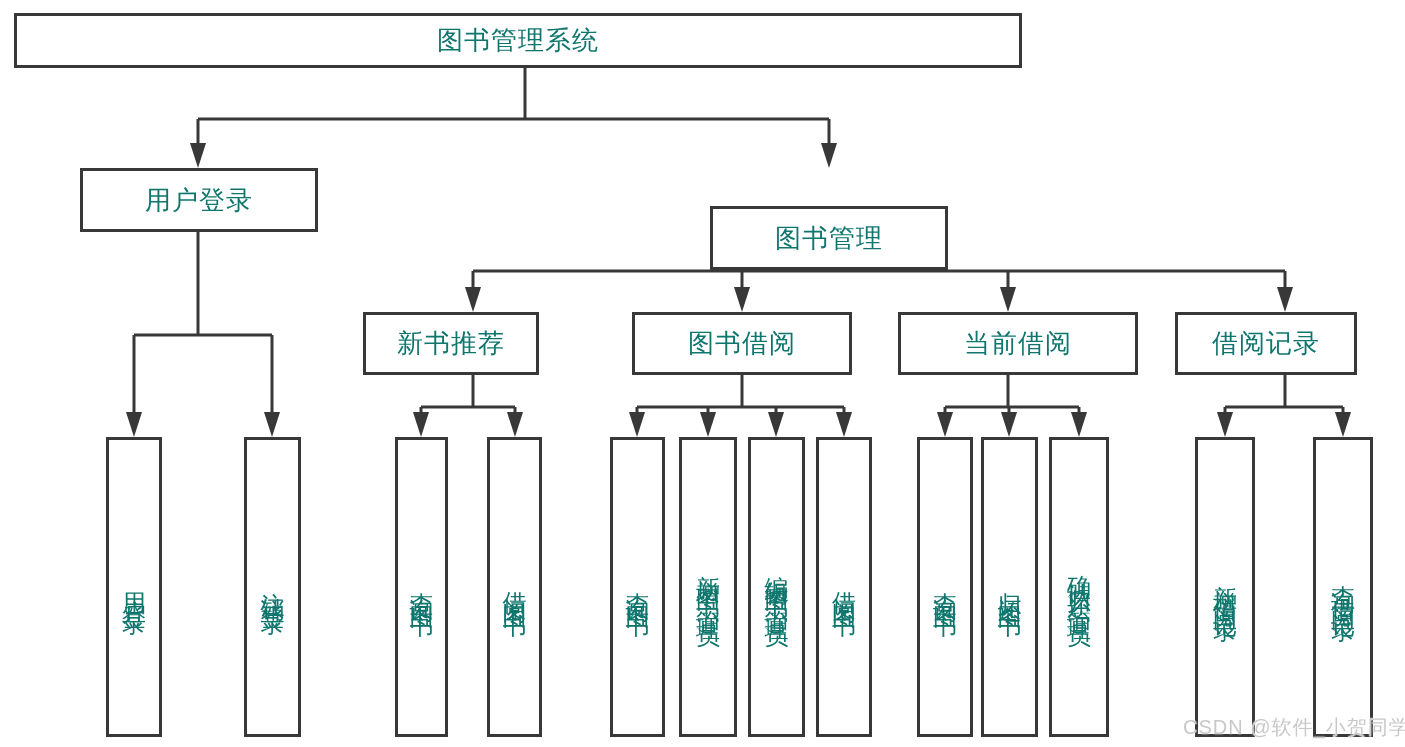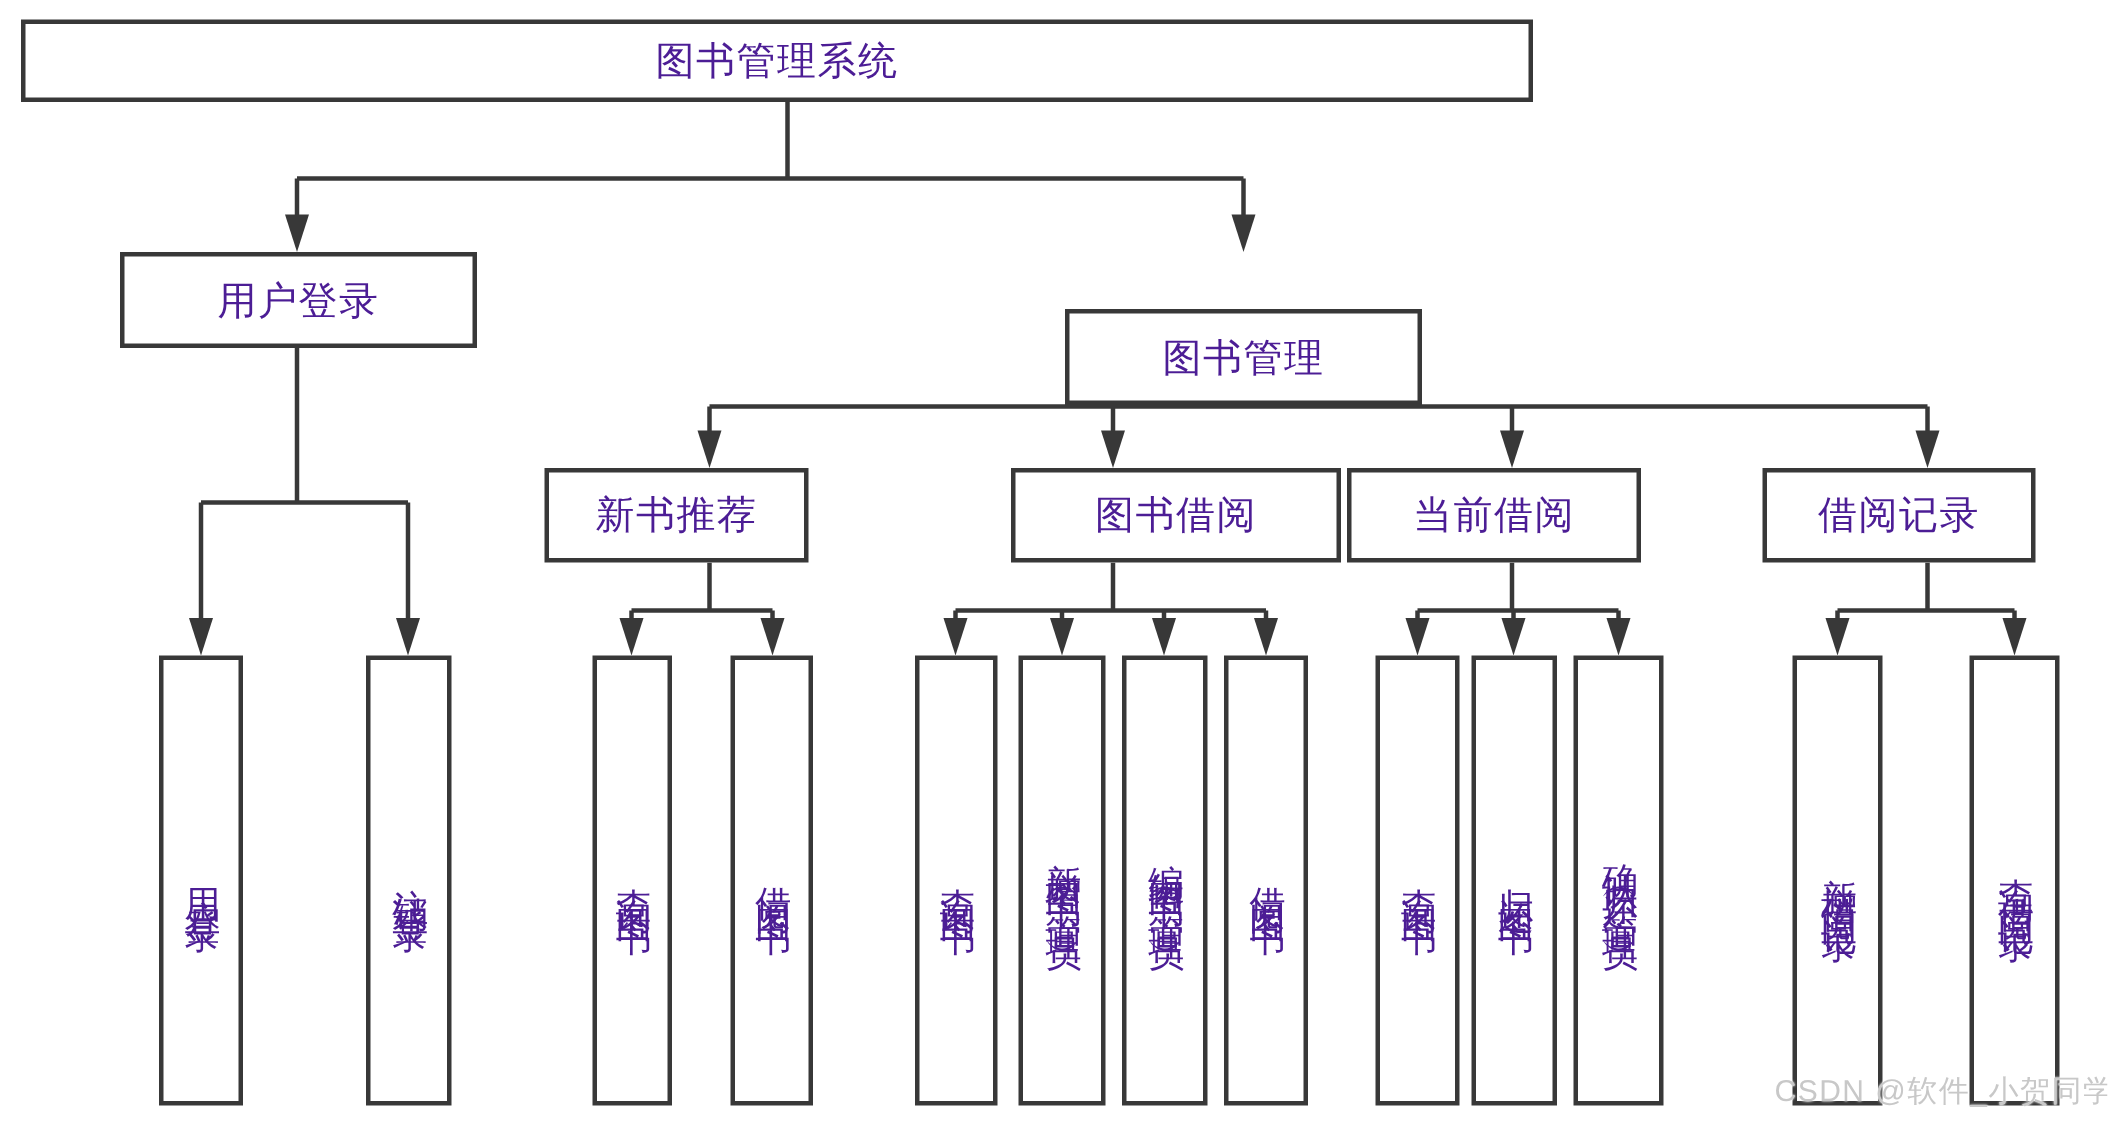--- a/index.html
+++ b/index.html
@@ -13,40 +13,40 @@
   }
   .wires { position: absolute; left: 0; top: 0; width: 1405px; height: 747px; }
   .node {
     position: absolute;
     box-sizing: border-box;
     border: 3px solid #383838;
     background: #ffffff;
     display: flex;
     align-items: center;
     justify-content: center;
-    color: #4c1d95;
+    color: #0f766e;
   }
   .hbox { font-size: 26px; letter-spacing: 1px; }
   .vbox span {
     writing-mode: vertical-rl;
     text-orientation: mixed;
     font-size: 24px;
     letter-spacing: 7px;
     line-height: 1;
     white-space: nowrap;
   }
   
   .n-root   { left: 14px;  top: 13px;  width: 1008px; height: 55px; }
   
   .n-login  { left: 80px;  top: 168px; width: 238px;  height: 64px; }
   .n-mgmt   { left: 710px; top: 168px; width: 238px;  height: 64px; margin-top: 38px; }
   
   .n-rec    { left: 363px;  top: 312px; width: 176px; height: 63px; }
-  .n-borrow { left: 632px;  top: 312px; width: 220px; height: 63px; margin-left: 42px; }
-  .n-cur    { left: 898px;  top: 312px; width: 196px; height: 63px; }
+  .n-borrow { left: 632px;  top: 312px; width: 220px; height: 63px; }
+  .n-cur    { left: 898px;  top: 312px; width: 240px; height: 63px; }
   .n-hist   { left: 1175px; top: 312px; width: 182px; height: 63px; }
   
   .leaf { top: 437px; height: 300px; }
   .n-l-login   { left: 106px;  width: 56px; }
   .n-l-logout  { left: 244px;  width: 57px; }
   .n-l-recq    { left: 395px;  width: 53px; }
   .n-l-recb    { left: 487px;  width: 55px; }
   .n-l-bq      { left: 610px;  width: 55px; }
   .n-l-badd    { left: 679px;  width: 58px; }
   .n-l-bedit   { left: 748px;  width: 57px; }

